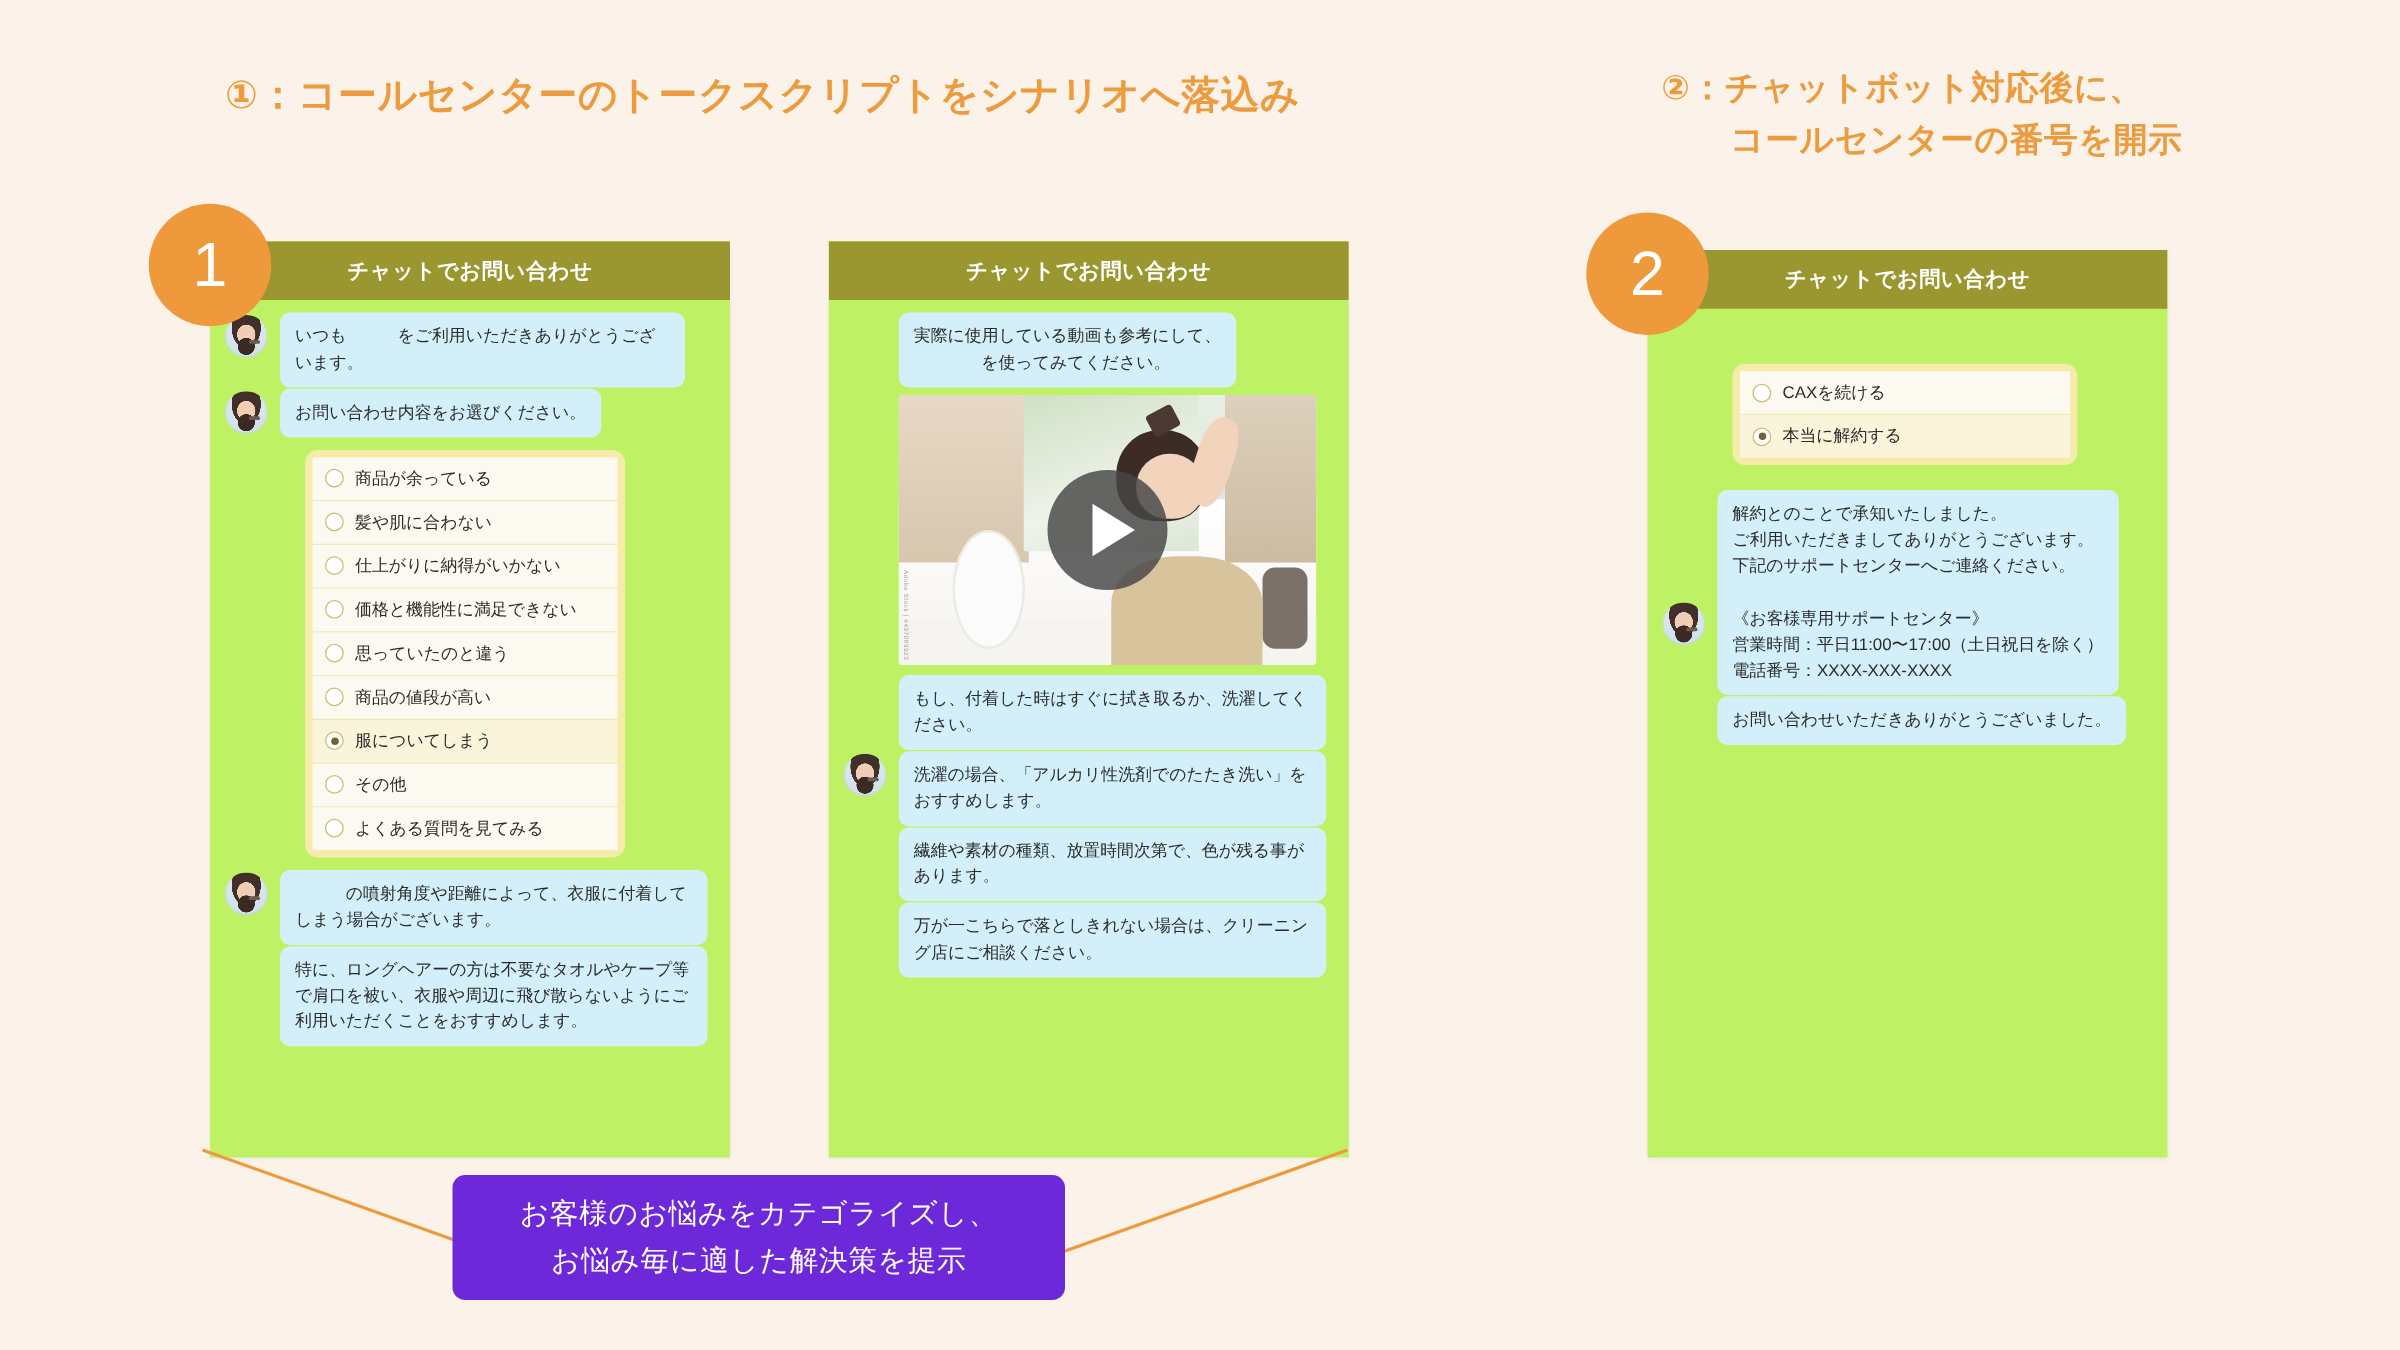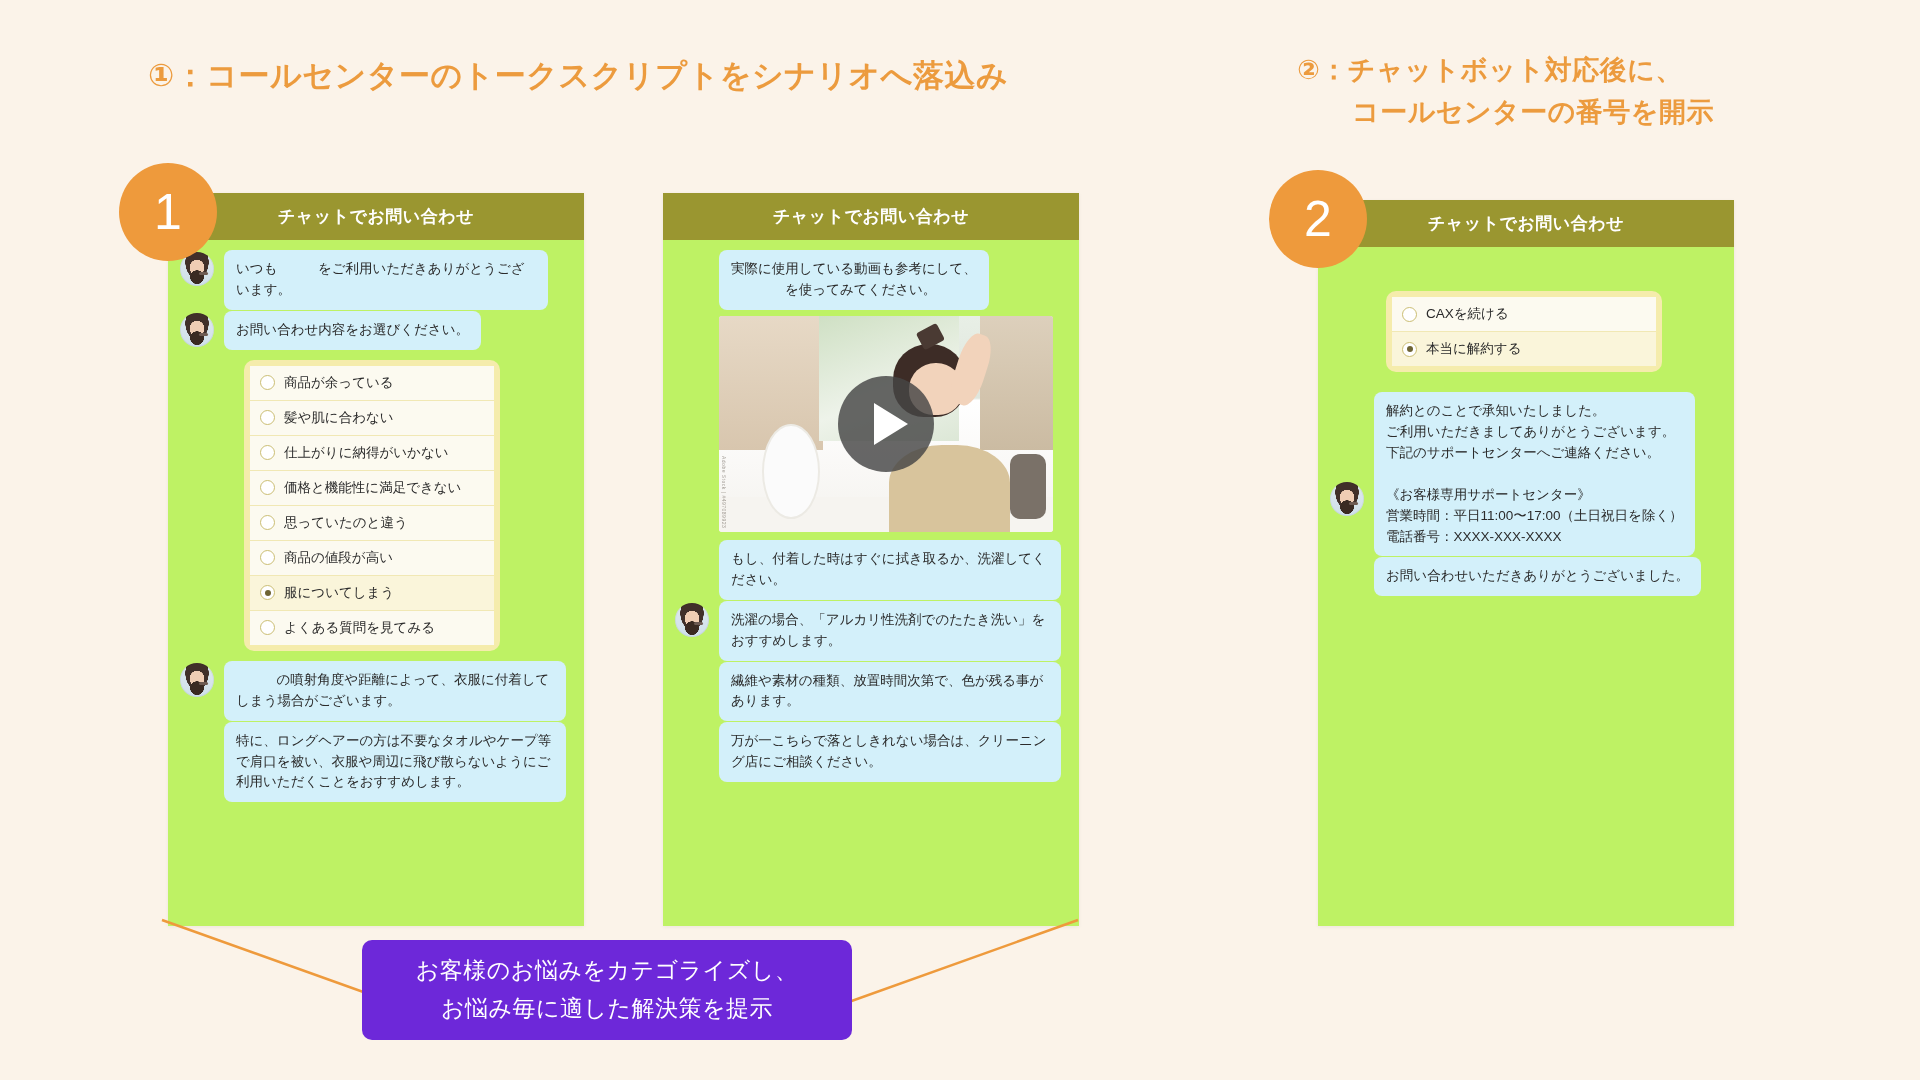--- a/index.html
+++ b/index.html
@@ -11,20 +11,21 @@
   }
   .stage{position:absolute;inset:0;}
 
   
   .sec-title{
     position:absolute;
     color:#EC9B3E;
     font-weight:bold;
     letter-spacing:.5px;
     white-space:pre-line;
+    margin-left:32px;
   }
   #title-1{left:148px;top:55px;font-size:31px;}
   #title-2{left:1297px;top:50px;font-size:27px;line-height:1.55;}
 
   
   .panel{
     position:absolute;
     background:#bef264;
     box-shadow:0 1px 4px rgba(0,0,0,.06);
     overflow:hidden;
@@ -219,20 +220,24 @@
         <div class="option">
           <span class="radio"></span>
           <span>商品の値段が高い</span>
         </div>
         <div class="option sel">
           <span class="radio on"></span>
           <span>服についてしまう</span>
         </div>
         <div class="option">
           <span class="radio"></span>
+          <span>その他</span>
+        </div>
+        <div class="option">
+          <span class="radio"></span>
           <span>よくある質問を見てみる</span>
         </div>
       </div>
 
       <div class="row">
         <div class="avatar"></div>
         <div class="bubble wide">　　　の噴射角度や距離によって、衣服に付着してしまう場合がございます。</div>
       </div>
       <div class="row no-av">
         <div class="bubble wide">特に、ロングヘアーの方は不要なタオルやケープ等で肩口を被い、衣服や周辺に飛び散らないようにご利用いただくことをおすすめします。</div>

